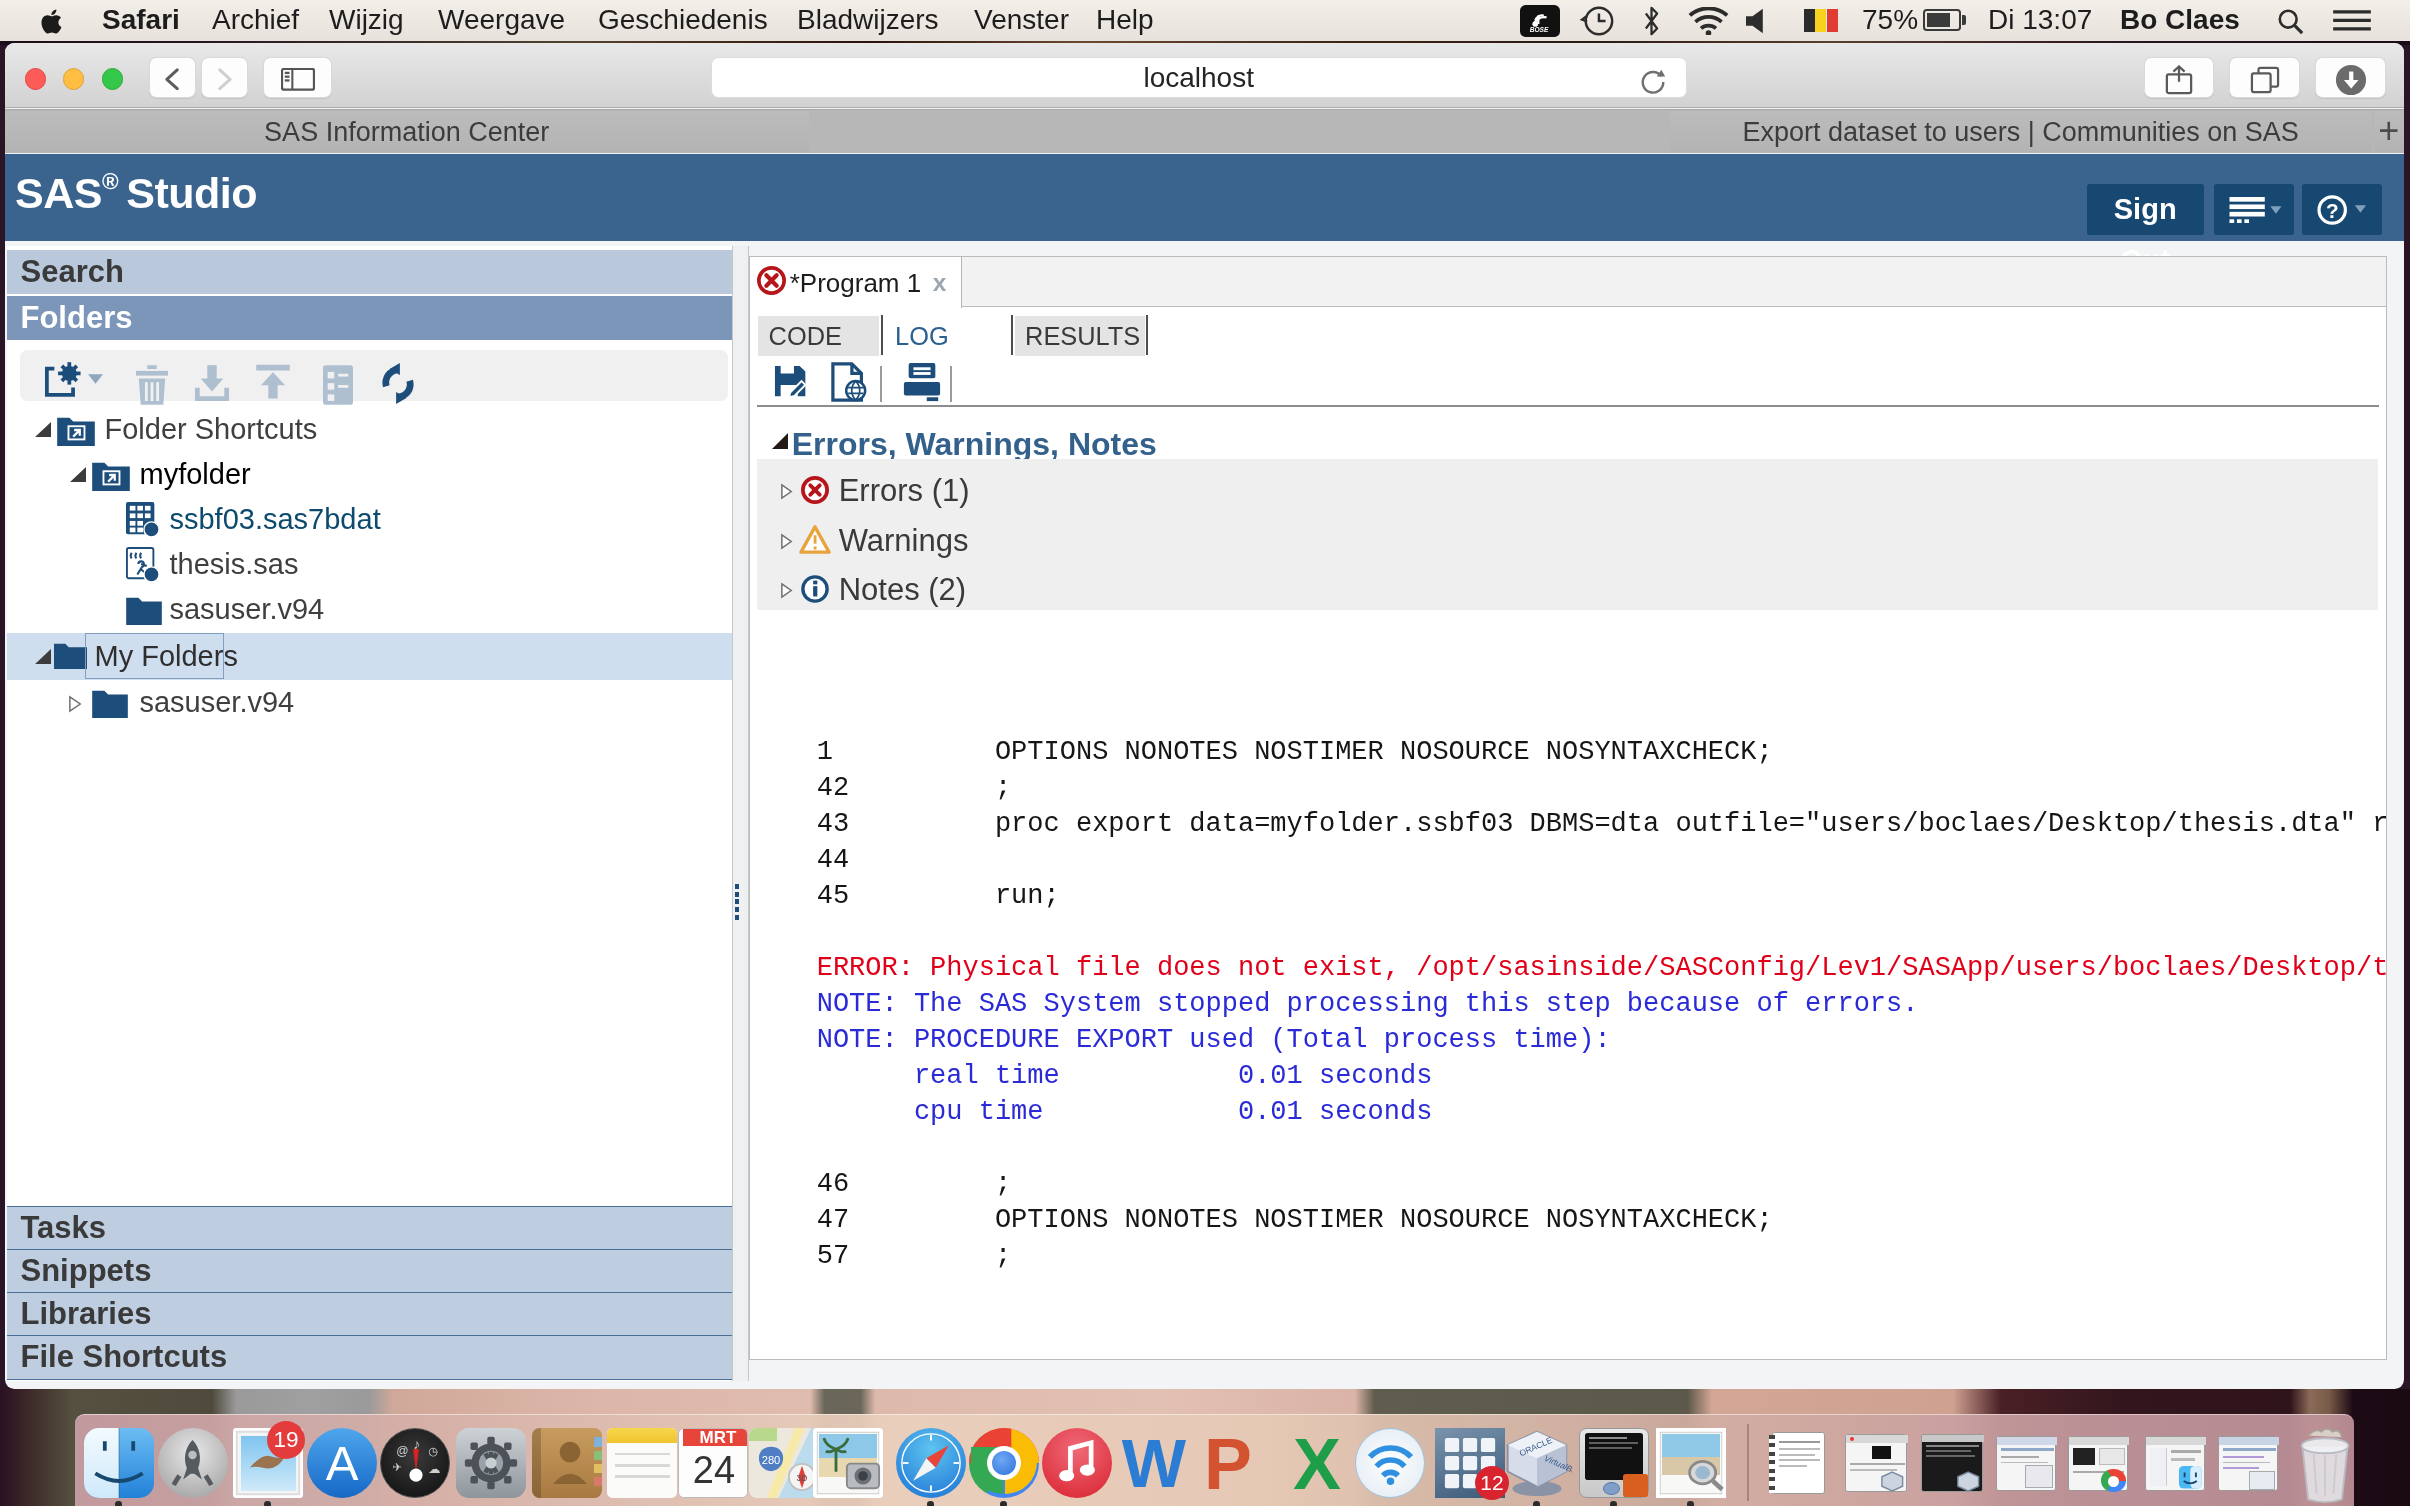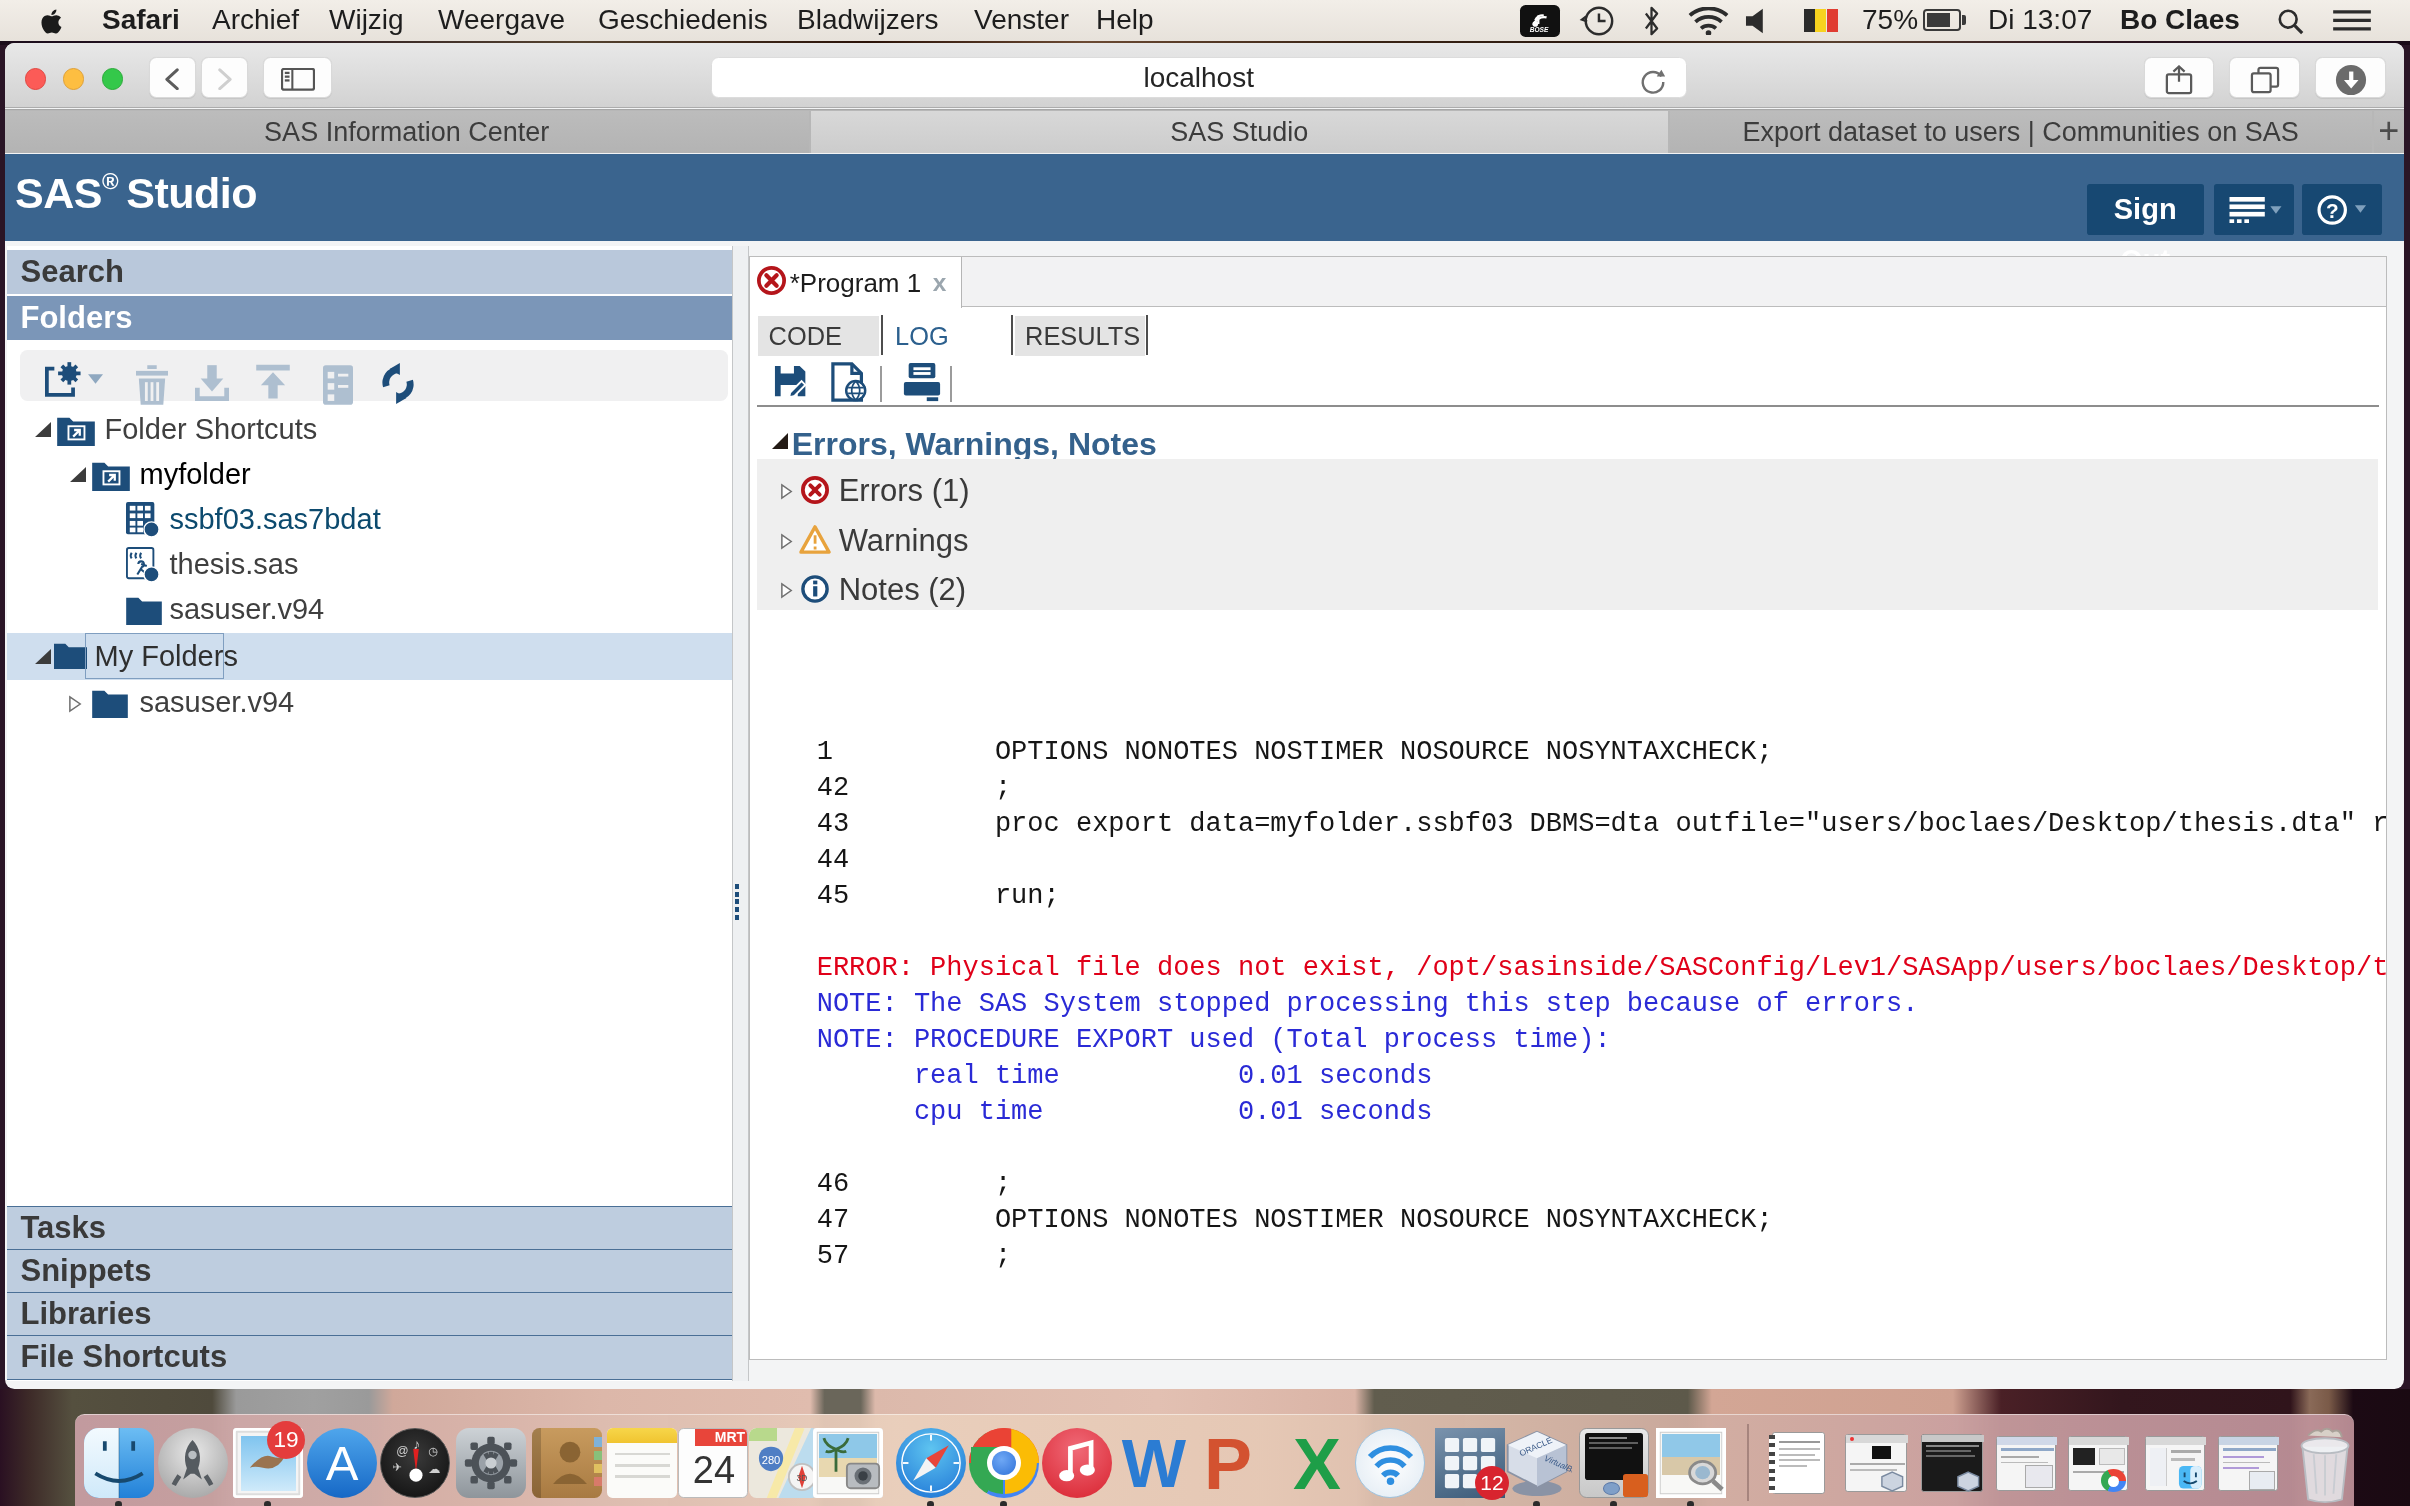--- a/index.html
+++ b/index.html
@@ -154,21 +154,20 @@
       </svg>
     <div class="navbtn" style="left:2310px;width:71px"></div>
     <svg class="abs" style="left:2330px;top:21px" width="32" height="32" viewBox="0 0 34 34">
         <circle cx="17" cy="17" r="16" fill="#6b6b6b"></circle>
         <rect x="15" y="8" width="4.5" height="12" fill="#fff"></rect>
         <polygon points="9.5,17 25,17 17.2,26" fill="#fff"></polygon>
       </svg>
   </div>
   <div id="tabbar">
     <div class="tab" style="left:0;width:804px">SAS Information Center</div>
-    <div class="tab active" style="left:806px;width:857px">SAS Studio</div>
     <div class="tab" style="left:1665px;width:702px">Export dataset to users | Communities on SAS</div>
     <div class="abs" style="left:2369px;top:0.9px;width:30px;height:42px;background:linear-gradient(#bcbcbc,#b3b3b3);color:#4c4c4c;font-size:36px;text-align:center;line-height:40px">+</div>
   </div>
 
   <div id="sashdr">
     <div class="abs" style="left:10.4px;top:15px;color:#fff;font-size:43px;font-weight:bold;letter-spacing:-0.5px">SAS<sup style="font-size:22.6px;position:relative;top:-3.8px">®</sup> Studio</div>
     <div class="hdrbtn" style="left:2082px;top:30px;width:117px;height:51px;color:#fff;font-size:29px;text-align:center;line-height:51px;font-weight:600">Sign Out</div>
     <div class="hdrbtn" style="left:2209px;top:30px;width:80px;height:51px"></div>
     <svg class="abs" style="left:2224px;top:43px" width="53" height="26" viewBox="0 0 56 28">
         <g fill="#fff">
@@ -504,21 +503,21 @@
   </div>
 
   <div class="dicon" style="left:532px;border-radius:5.6px;background:#fbfbf9;overflow:hidden">
     <div class="abs" style="left:0;top:0;width:70px;height:15px;background:linear-gradient(#f7d64a,#f0c430)"></div>
     <div class="abs" style="left:7.5px;top:24.5px;width:55px;height:2.8px;background:#d8d8d4"></div>
     <div class="abs" style="left:7.5px;top:36px;width:55px;height:2.8px;background:#d8d8d4"></div>
     <div class="abs" style="left:7.5px;top:47px;width:55px;height:2.8px;background:#d8d8d4"></div>
   </div>
 
   <div class="dicon" style="left:603px;border-radius:5.6px;background:#fdfdfd;overflow:hidden;border:0.9px solid #bbb">
-    <div class="abs" style="left:16px;top:0;width:70px;height:17px;background:#e8453a;color:#fff;font-size:14px;text-align:center;line-height:17px;font-weight:bold">MRT</div>
+    <div class="abs" style="left:4px;top:0;width:70px;height:17px;background:#e8453a;color:#fff;font-size:17px;text-align:center;line-height:17px;font-weight:bold">MRT</div>
     <div class="abs" style="left:0;top:15px;width:70px;height:55px;color:#333;font-size:38px;text-align:center;line-height:53px">24</div>
   </div>
 
   <div class="dicon" style="left:674px;border-radius:7.5px;background:linear-gradient(115deg,#ece8dd 60%,#bcdcee 61%);overflow:hidden">
     <div class="abs" style="left:0;top:0;width:28px;height:13px;background:#b8d98c;border-radius:7.5px 0 0 0"></div>
     <div class="abs" style="left:32px;top:-3.8px;width:8.5px;height:79px;background:#f7e9a8;transform:rotate(22deg)"></div>
     <svg class="abs" style="left:7.5px;top:17px" width="28" height="28" viewBox="0 0 30 30">
         <path d="M15 2 C24 2 28 8 28 14 28 22 22 28 15 28 8 28 2 22 2 14 2 8 6 2 15 2Z" fill="#4f7ec4"></path>
         <text x="15" y="20" font-size="12" fill="#fff" text-anchor="middle" font-family="Liberation Sans">280</text>
       </svg>

